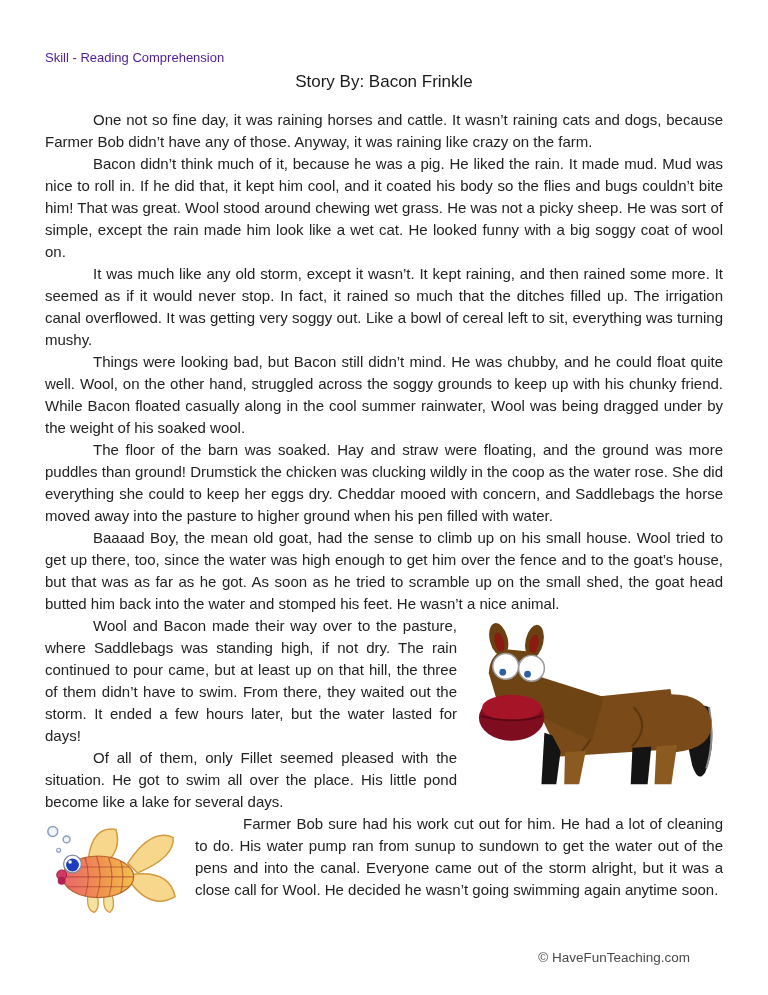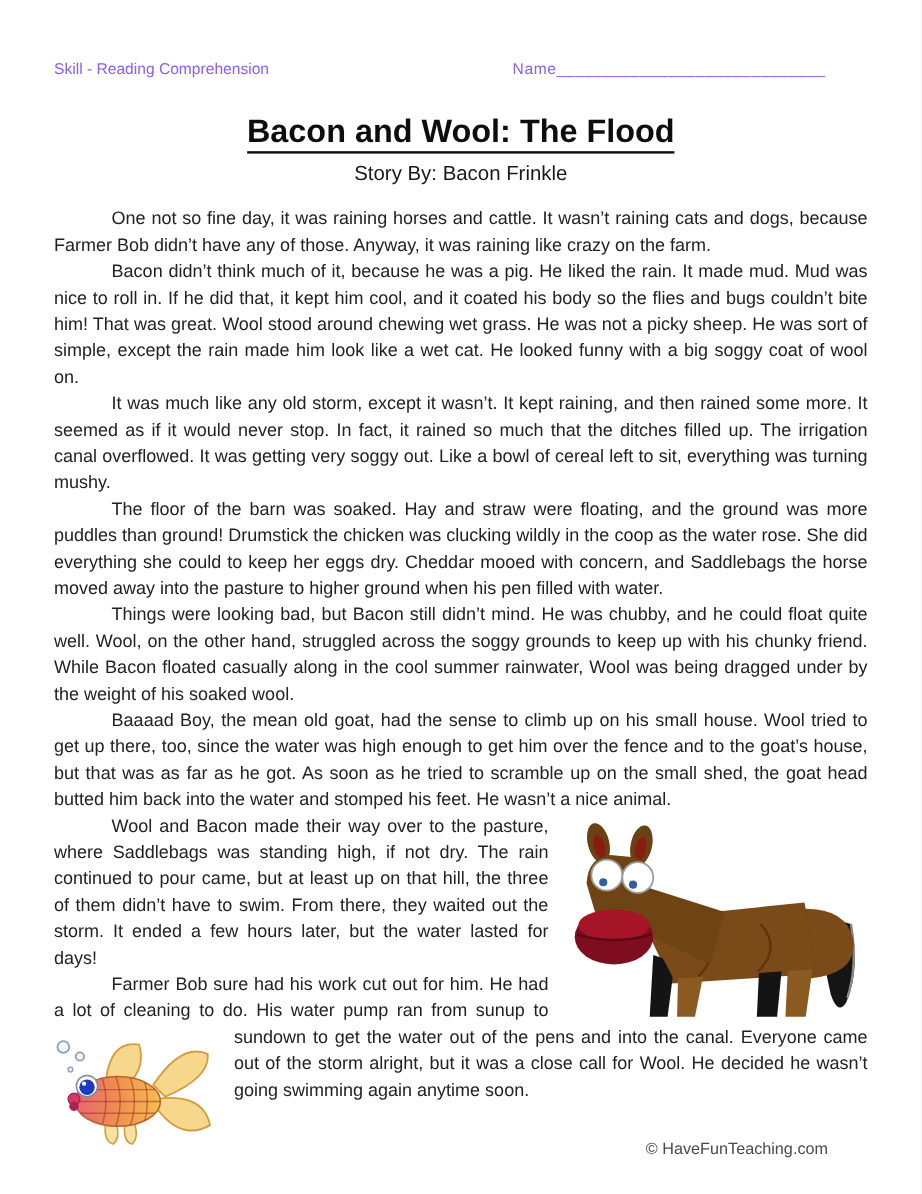--- a/index.html
+++ b/index.html
@@ -11,21 +11,21 @@
     font-family:"Liberation Sans", sans-serif;
     color:#1f1f1f;
     overflow:hidden;
   }
   .header {
     display:flex;
     justify-content:space-between;
     align-items:flex-end;
     padding:50px 80px 0 45px;
     font-size:13px;
-    color:#8b5cf6;
+    color:#4c1d95;
   }
   .name-field { letter-spacing:0.5px; }
   .title-wrap { text-align:center; margin-top:30px; }
   .title {
     display:inline-block;
     font-size:27px;
     font-weight:bold;
     color:#0d0d0d;
     border-bottom:2.5px solid #0d0d0d;
     padding-bottom:1px;
@@ -65,34 +65,30 @@
     color:#4a4a4a;
   }
 </style>
 </head>
 <body>
 
 <div class="page">
 
   <div class="header">
     <span>Skill - Reading Comprehension</span>
-    <span class="name-field">Name_____________________________</span>
   </div>
 
-  <div class="title-wrap">
-    <h1 class="title" style="margin:0">Bacon and Wool: The Flood</h1>
-  </div>
   <div class="byline">Story By: Bacon Frinkle</div>
 
   <div class="story">
     <p>One not so fine day, it was raining horses and cattle. It wasn’t raining cats and dogs, because Farmer Bob didn’t have any of those. Anyway, it was raining like crazy on the farm.</p>
     <p>Bacon didn’t think much of it, because he was a pig. He liked the rain. It made mud. Mud was nice to roll in. If he did that, it kept him cool, and it coated his body so the flies and bugs couldn’t bite him! That was great. Wool stood around chewing wet grass. He was not a picky sheep. He was sort of simple, except the rain made him look like a wet cat. He looked funny with a big soggy coat of wool on.</p>
     <p>It was much like any old storm, except it wasn’t. It kept raining, and then rained some more. It seemed as if it would never stop. In fact, it rained so much that the ditches filled up. The irrigation canal overflowed. It was getting very soggy out. Like a bowl of cereal left to sit, everything was turning mushy.</p>
+    <p>Things were looking bad, but Bacon still didn’t mind. He was chubby, and he could float quite well. Wool, on the other hand, struggled across the soggy grounds to keep up with his chunky friend. While Bacon floated casually along in the cool summer rainwater, Wool was being dragged under by the weight of his soaked wool.</p>
     <p>The floor of the barn was soaked. Hay and straw were floating, and the ground was more puddles than ground! Drumstick the chicken was clucking wildly in the coop as the water rose. She did everything she could to keep her eggs dry. Cheddar mooed with concern, and Saddlebags the horse moved away into the pasture to higher ground when his pen filled with water.</p>
-    <p>Things were looking bad, but Bacon still didn’t mind. He was chubby, and he could float quite well. Wool, on the other hand, struggled across the soggy grounds to keep up with his chunky friend. While Bacon floated casually along in the cool summer rainwater, Wool was being dragged under by the weight of his soaked wool.</p>
     <p>Baaaad Boy, the mean old goat, had the sense to climb up on his small house. Wool tried to get up there, too, since the water was high enough to get him over the fence and to the goat’s house, but that was as far as he got. As soon as he tried to scramble up on the small shed, the goat head butted him back into the water and stomped his feet. He wasn’t a nice animal.</p>
 
     <div class="horse-float">
 
       <svg viewBox="0 0 258 172" xmlns="http://www.w3.org/2000/svg">
 
         <path d="M222,84 L244,90 Q252,128 240,156 Q233,167 227,149 Q219,112 216,92 Z" fill="#151515"></path>
         <path d="M244,90 Q250,125 241,152" stroke="#8a8a8a" stroke-width="2" fill="none"></path>
 
         <path d="M170,82 Q238,66 246,103 Q250,132 208,136 L166,130 Z" fill="#7a4a18"></path>
@@ -127,20 +123,21 @@
         <circle cx="36" cy="55" r="3.4" fill="#2e5fa3"></circle>
         <circle cx="61" cy="57" r="3.4" fill="#2e5fa3"></circle>
 
         <ellipse cx="45" cy="101" rx="33" ry="23" fill="#7d0d1f"></ellipse>
         <ellipse cx="45" cy="91" rx="30" ry="13" fill="#a51527"></ellipse>
         <path d="M14,99 Q45,108 76,99" stroke="#5c0714" stroke-width="2" fill="none"></path>
       </svg>
     </div>
 
     <p>Wool and Bacon made their way over to the pasture, where Saddlebags was standing high, if not dry. The rain continued to pour came, but at least up on that hill, the three of them didn’t have to swim. From there, they waited out the storm. It ended a few hours later, but the water lasted for days!</p>
+    <p>Of all of them, only Fillet seemed pleased with the situation. He got to swim all over the place. His little pond become like a lake for several days.</p>
 
     <div class="fish-float">
 
       <svg viewBox="0 0 148 100" xmlns="http://www.w3.org/2000/svg">
         <defs>
           <linearGradient id="fishBody" x1="0" y1="0" x2="1" y2="0">
             <stop offset="0" stop-color="#e8656e"></stop>
             <stop offset="0.5" stop-color="#ef8f4f"></stop>
             <stop offset="1" stop-color="#f3c04a"></stop>
           </linearGradient>

